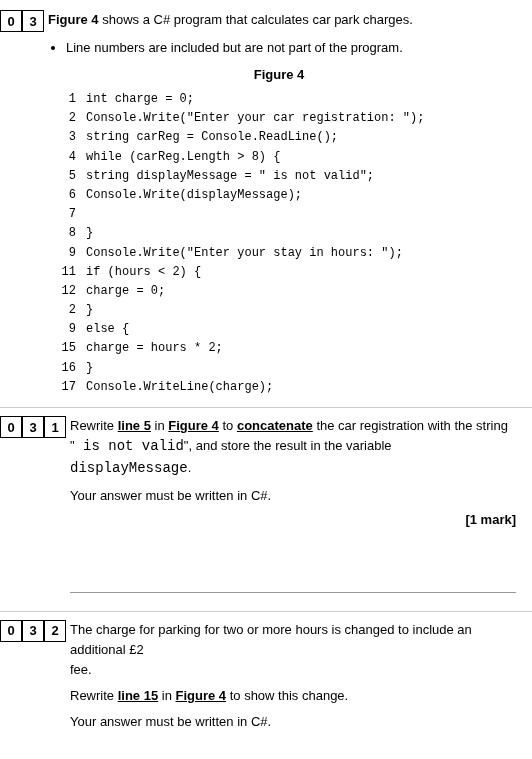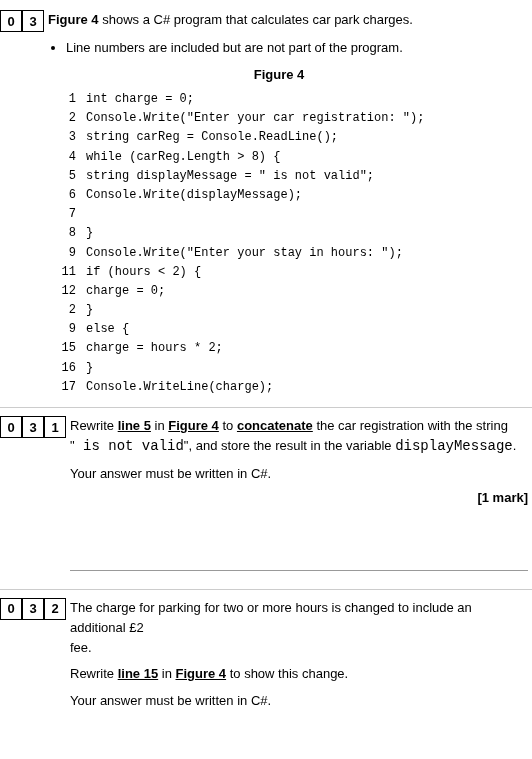--- a/index.html
+++ b/index.html
@@ -109,21 +109,21 @@
     
     .sub-question-block {
       display: flex;
       margin-top: 10px;
       border-top: 1px solid #ccc;
       padding-top: 8px;
     }
 
     .sub-question-content {
       flex: 1;
-      padding-right: 4px;
+      padding-right: 16px;
     }
 
     .sub-question-text {
       line-height: 1.55;
       margin-bottom: 6px;
     }
 
     .mark-box {
       text-align: right;
       font-weight: bold;

